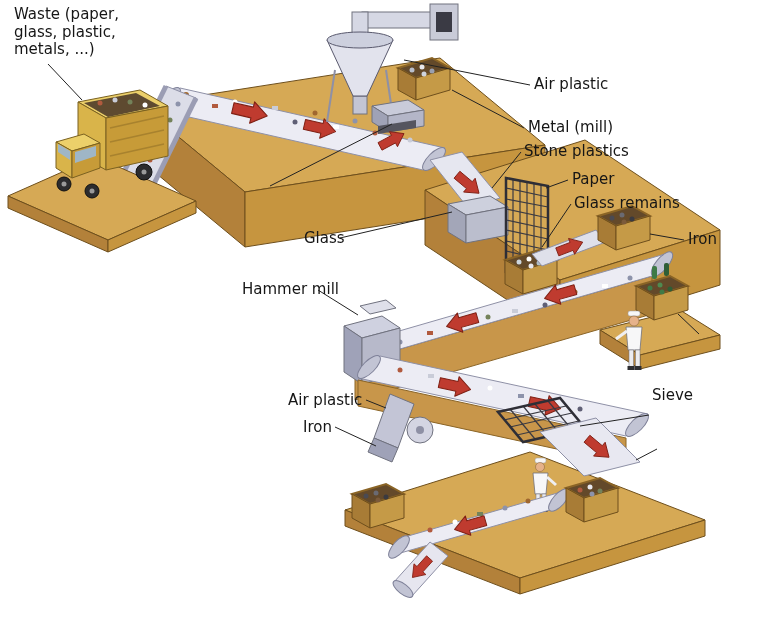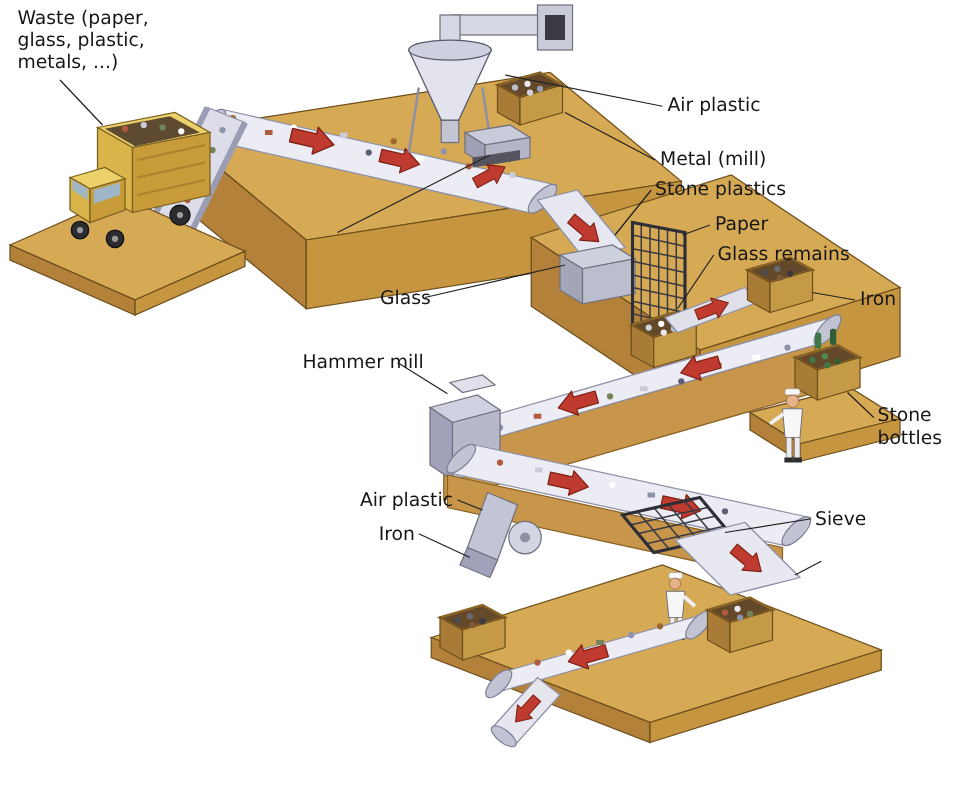--- a/index.html
+++ b/index.html
@@ -362,18 +362,17 @@
 
 <div class="label" style="left:14px;top:6px;width:125px;">Waste (paper, glass, plastic, metals, ...)</div>
 <div class="label" style="left:534px;top:76px;">Air plastic</div>
 <div class="label" style="left:528px;top:119px;">Metal (mill)</div>
 <div class="label" style="left:524px;top:143px;">Stone plastics</div>
 <div class="label" style="left:572px;top:171px;">Paper</div>
 <div class="label" style="left:574px;top:195px;">Glass remains</div>
 <div class="label" style="left:688px;top:231px;">Iron</div>
 <div class="label" style="left:304px;top:230px;">Glass</div>
 <div class="label" style="left:242px;top:281px;text-align:center;">Hammer mill</div>
-<div class="label" style="left:702px;top:324px;width:60px;">Stone bottles</div>
 <div class="label" style="left:288px;top:392px;">Air plastic</div>
 <div class="label" style="left:303px;top:419px;">Iron</div>
-<div class="label" style="left:652px;top:407px;">Sieve</div>
+<div class="label" style="left:652px;top:387px;">Sieve</div>
 
 </div>
 
 </body></html>

